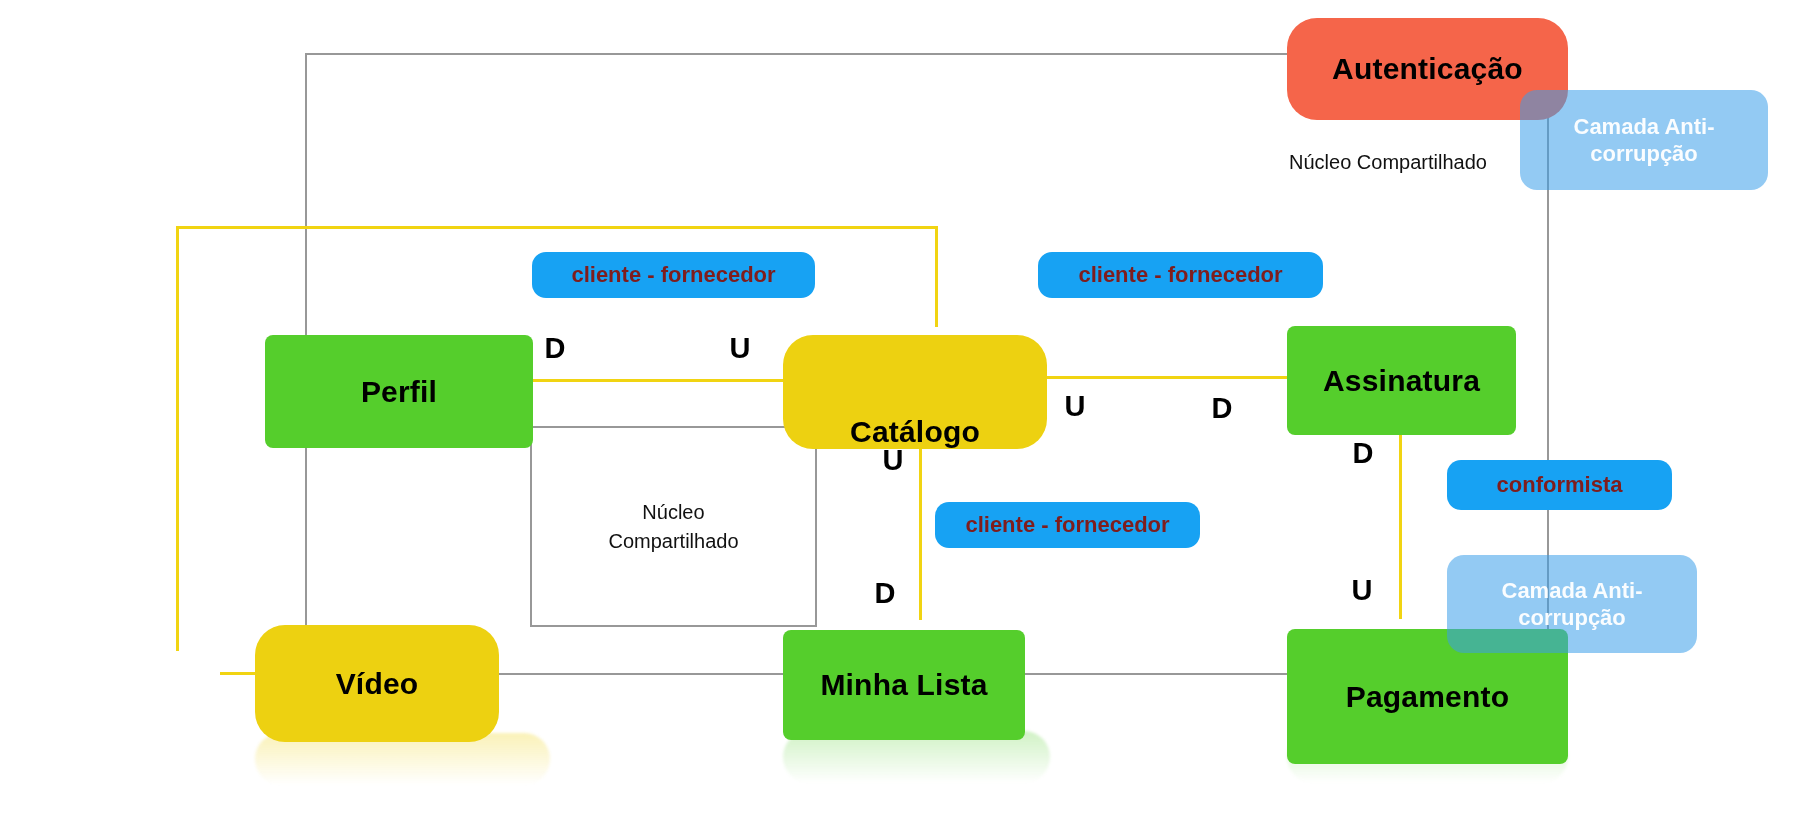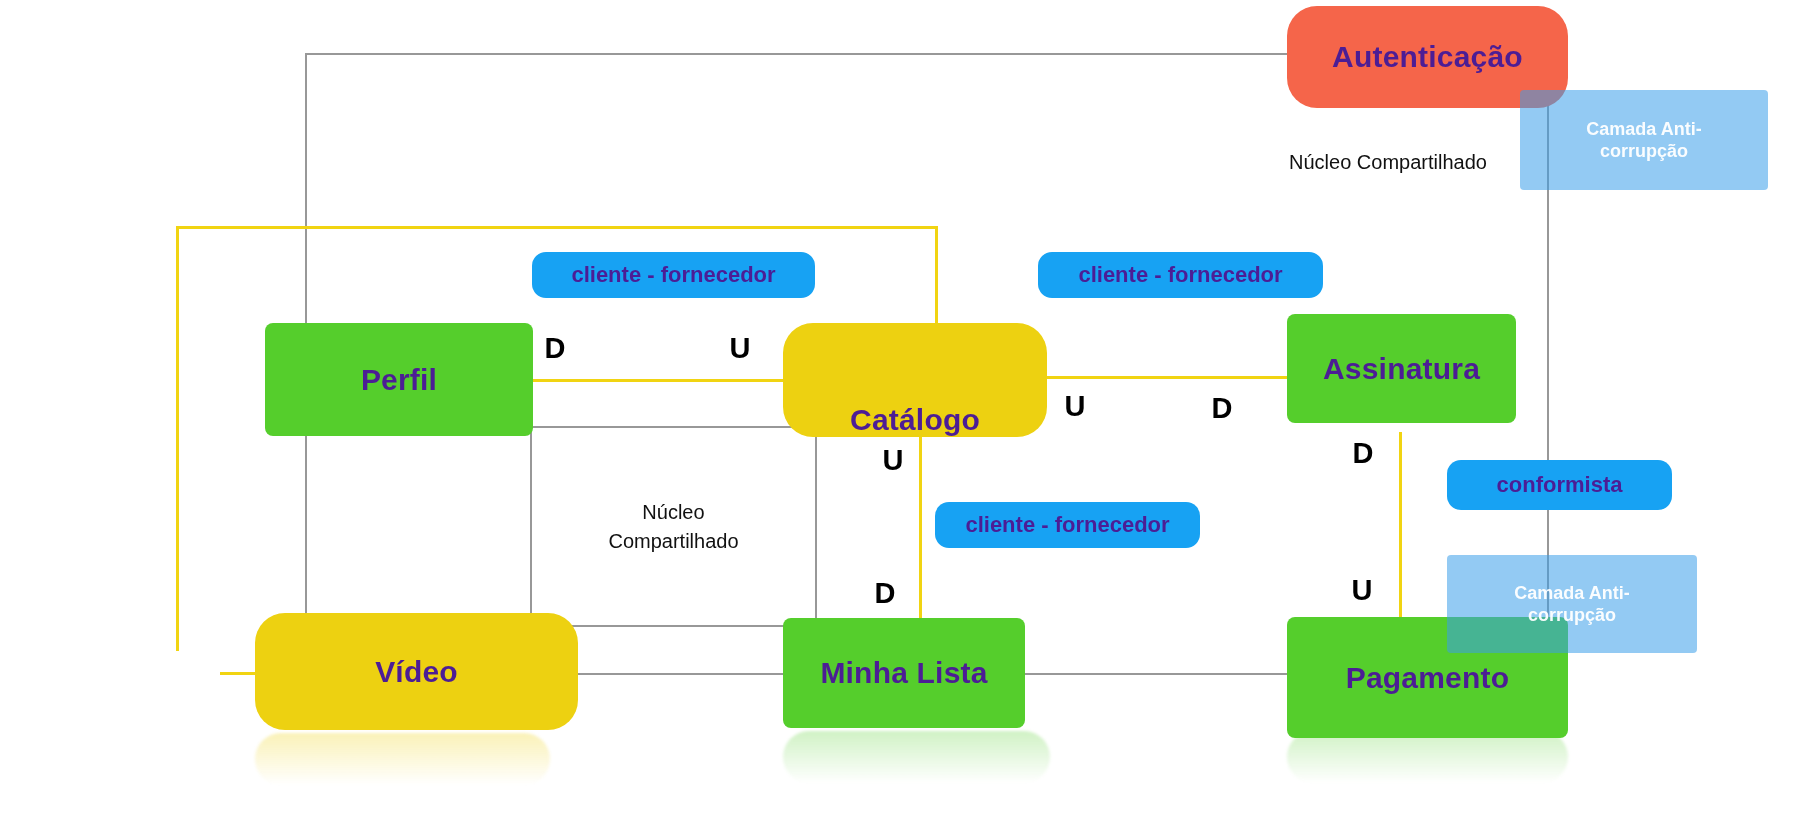--- a/index.html
+++ b/index.html
@@ -8,36 +8,36 @@
     font-family:"Liberation Sans", sans-serif;background:#ffffff;
   }
   
   .line{position:absolute;z-index:1;}
   .gray-rect{border:2.5px solid var(--gray-line);background:transparent;}
   .yline{background:var(--yellow-line);}
   
   .ctx{
     position:absolute;z-index:2;border-radius:30px;
     display:flex;align-items:center;justify-content:center;
-    color:#4c1d95;font-weight:700;font-size:30px;letter-spacing:.2px;
+    color:#000000;font-weight:700;font-size:30px;letter-spacing:.2px;margin-top:12px;
   }
   .ctx[data-color="red"]{background:var(--red);}
   .ctx[data-color="green"]{background:var(--green);border-radius:8px;}
   .ctx[data-color="yellow"]{background:var(--yellow);}
   
   .badge{
     position:absolute;z-index:3;background:var(--blue);border-radius:14px;
     display:flex;align-items:center;justify-content:center;
-    color:#4c1d95;font-weight:700;font-size:22px;
+    color:#7f1d1d;font-weight:700;font-size:22px;
   }
   
   .acl{
-    position:absolute;z-index:4;background:var(--light-blue);border-radius:4px;
+    position:absolute;z-index:4;background:var(--light-blue);border-radius:17px;
     display:flex;align-items:center;justify-content:center;text-align:center;
-    color:rgba(255,255,255,0.95);font-weight:700;font-size:18px;line-height:1.25;
+    color:rgba(255,255,255,0.95);font-weight:700;font-size:22px;line-height:1.25;
   }
   
   .kernel-rect{
     position:absolute;z-index:1;border:2.5px solid var(--gray-line);
     display:flex;align-items:center;justify-content:center;text-align:center;
     color:var(--text-dark);font-size:20px;line-height:1.45;
   }
   .kernel-note{
     position:absolute;z-index:3;width:200px;text-align:center;
     color:var(--text-dark);font-size:20px;line-height:1.45;
@@ -91,29 +91,29 @@
   </div>
 
   <div class="ctx" style="left:783px;top:323px;width:264px;height:114px;align-items:flex-end;" data-color="yellow">
     <span>Catálogo</span>
   </div>
 
   <div class="ctx" style="left:1287px;top:314px;width:229px;height:109px;" data-color="green">
     <span>Assinatura</span>
   </div>
 
-  <div class="ctx" style="left:255px;top:613px;width:323px;height:117px;" data-color="yellow">
+  <div class="ctx" style="left:255px;top:613px;width:244px;height:117px;" data-color="yellow">
     <span>Vídeo</span>
   </div>
 
   <div class="ctx" style="left:783px;top:618px;width:242px;height:110px;" data-color="green">
     <span>Minha Lista</span>
   </div>
 
-  <div class="ctx" style="left:1287px;top:617px;width:281px;height:121px;" data-color="green">
+  <div class="ctx" style="left:1287px;top:617px;width:281px;height:135px;" data-color="green">
     <span>Pagamento</span>
   </div>
 
   <div class="badge" style="left:532px;top:252px;width:283px;height:46px;">
     <span>cliente - fornecedor</span>
   </div>
 
   <div class="badge" style="left:1038px;top:252px;width:285px;height:46px;">
     <span>cliente - fornecedor</span>
   </div>

